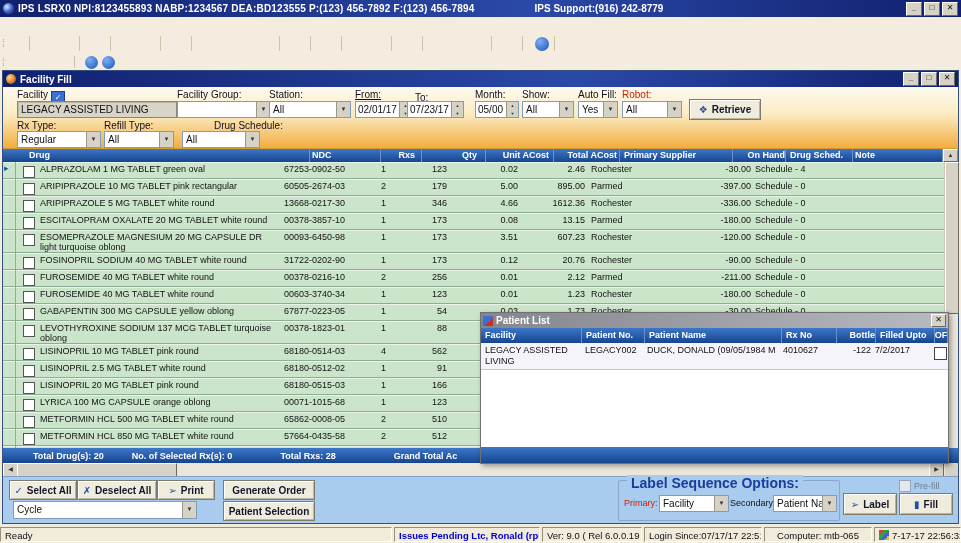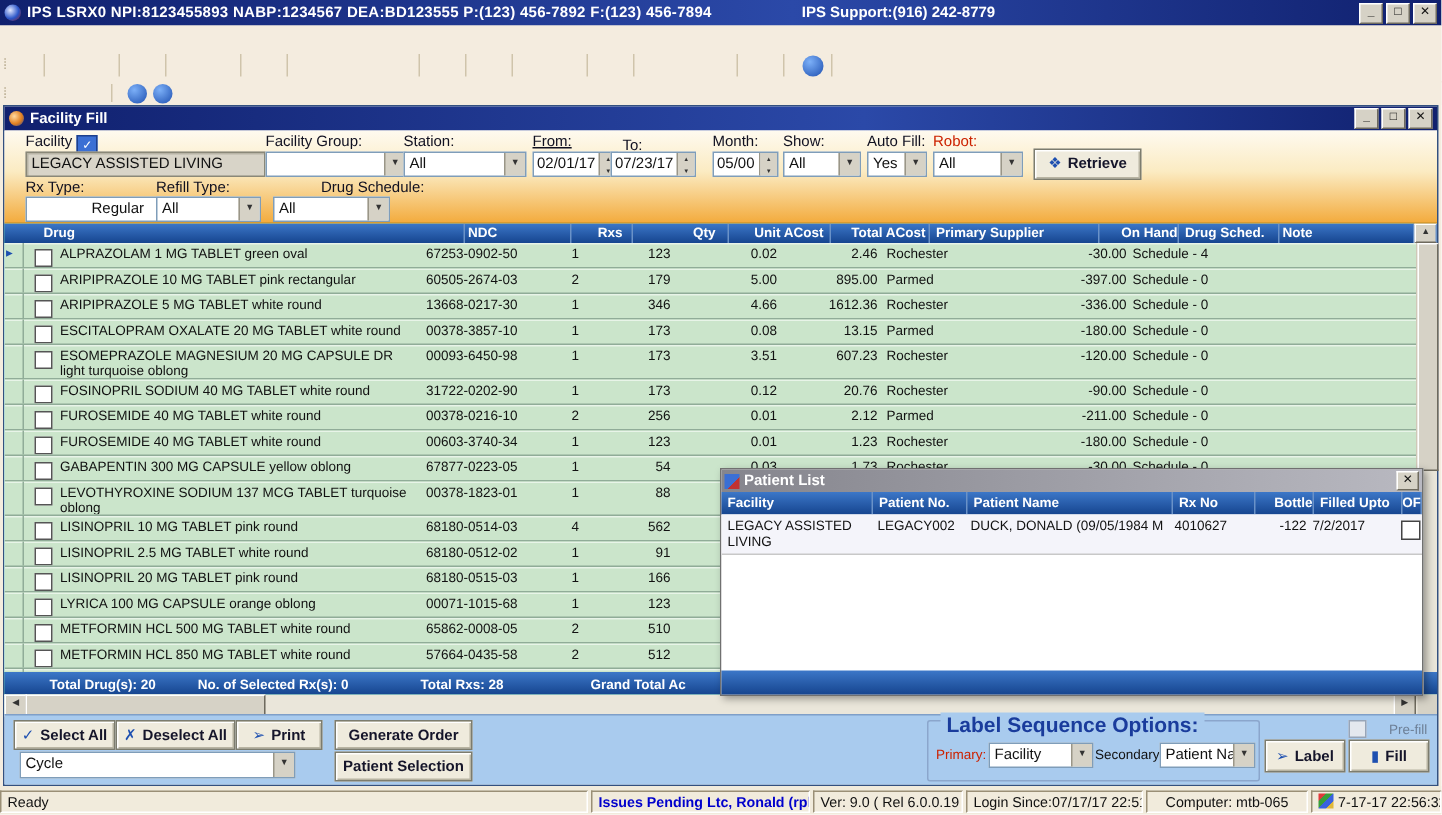--- a/index.html
+++ b/index.html
@@ -86,21 +86,21 @@
   .hthumb{position:absolute;left:14px;top:0;width:158px;height:12px;background:#D6D2C6;border:1px solid #fff;border-right-color:#6e6a5e;border-bottom-color:#6e6a5e;}
   .harrow.right{position:absolute;right:14px;top:0;}
   .hcorner{position:absolute;right:0;top:0;width:13px;height:13px;background:#D6D2C6;}
   
   .ffbottom{height:46px;flex:none;background:#A9CBEE;border-top:1px solid #7f9fc8;position:relative;}
   .bbtn{position:absolute;height:18px;}
   .cycledd{position:absolute;left:10px;top:24px;width:182px;}
   .groupbox{position:absolute;left:615px;top:3px;width:220px;height:39px;border:1px solid #8ba6cc;border-radius:2px;}
   .gbtitle{position:absolute;left:8px;top:-6px;background:#A9CBEE;padding:0 4px;color:#1a3c9c;font-weight:bold;font-size:14px;}
   .plabel{position:absolute;font-size:9px;white-space:nowrap;}
-  .prefill{position:absolute;left:896px;top:3px;display:flex;align-items:center;gap:15px;color:#6d7f96;font-size:9px;}
+  .prefill{position:absolute;left:896px;top:3px;display:flex;align-items:center;gap:3px;color:#6d7f96;font-size:9px;}
   .prefill .box{width:10px;height:10px;background:#E4E8EE;border:1px solid #97a5b8;}
   
   .plist{position:absolute;left:480px;top:312px;width:467px;height:150px;border:1px solid #707070;background:#fff;box-shadow:2px 2px 5px rgba(0,0,0,.35);display:flex;flex-direction:column;}
   .pltitle{height:15px;flex:none;background:linear-gradient(90deg,#85858D,#B9B9C1);color:#fff;font-weight:bold;font-size:10px;display:flex;align-items:center;}
   .plicon{width:10px;height:10px;margin:0 3px 0 2px;background:linear-gradient(135deg,#3b6fd4 60%,#c03232 60%);}
   .plx{margin-left:auto;margin-right:2px;width:13px;height:11px;background:#D6D2C6;border:1px solid #fff;border-right-color:#6e6a5e;border-bottom-color:#6e6a5e;color:#111;font-size:8px;line-height:10px;text-align:center;font-weight:bold;}
   .plhead{height:15px;flex:none;display:flex;background:linear-gradient(#3C77C8,#16458F);color:#fff;font-weight:bold;font-size:9px;line-height:15px;}
   .plhead span{border-right:1px solid #6a92c8;overflow:hidden;white-space:nowrap;padding-left:4px;}
   .plbody{flex:1;background:#fff;overflow:hidden;}
   .plrow{display:flex;font-size:9px;line-height:11px;border-bottom:1px solid #c8c8c8;background:#F4F4FA;}
@@ -278,21 +278,21 @@
         <span class="ddval">All</span>
           <span class="ddbtn">▼</span>
       </span>
 
       <span class="btn" style="position:absolute;left:686px;top:12px;width:70px;height:19px;">
         <span class="btnicon">❖</span>
         <span>Retrieve</span>
       </span>
 
       <span class="flabel" style="left:14px;top:33px;">Rx Type:</span>
-      <span class="dd" style="left:14px;top:44px;width:82px;padding-left:40px;">
+      <span class="dd" style="left:14px;top:44px;width:82px;">
         <span class="ddval">Regular</span>
           <span class="ddbtn">▼</span>
       </span>
 
       <span class="flabel" style="left:101px;top:33px;">Refill Type:</span>
       <span class="dd" style="left:101px;top:44px;width:68px;">
         <span class="ddval">All</span>
           <span class="ddbtn">▼</span>
       </span>
 

